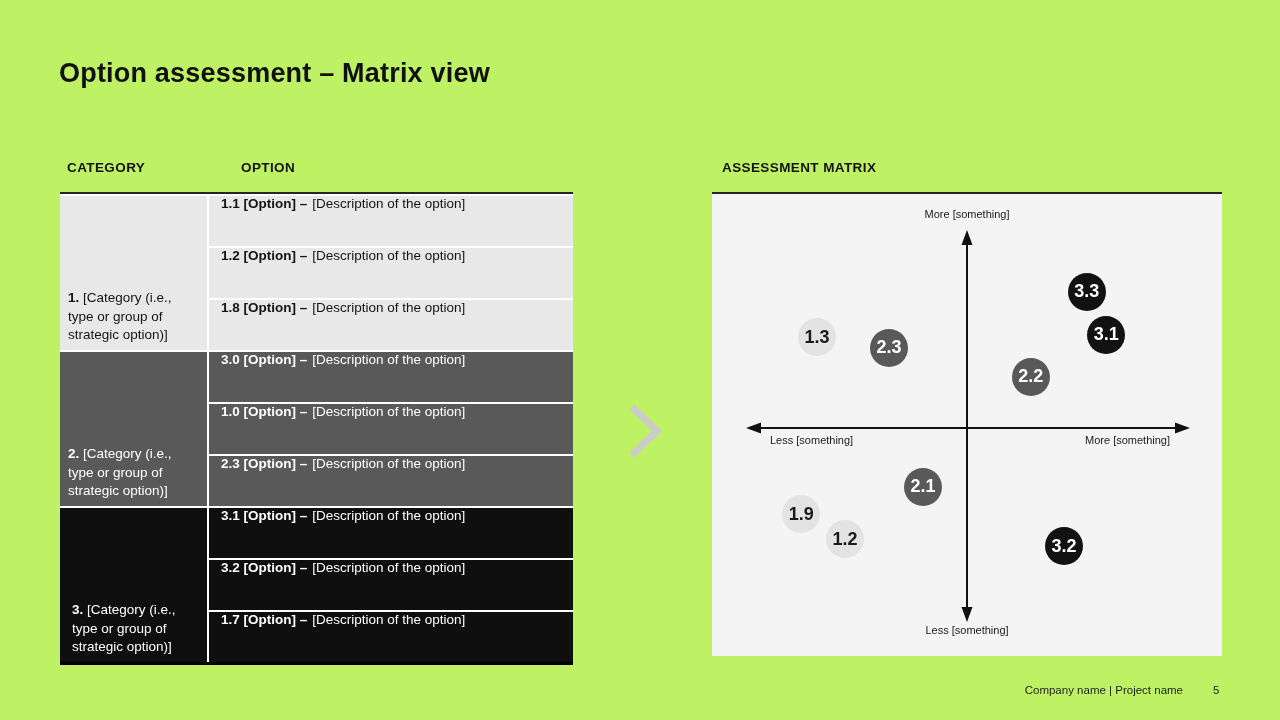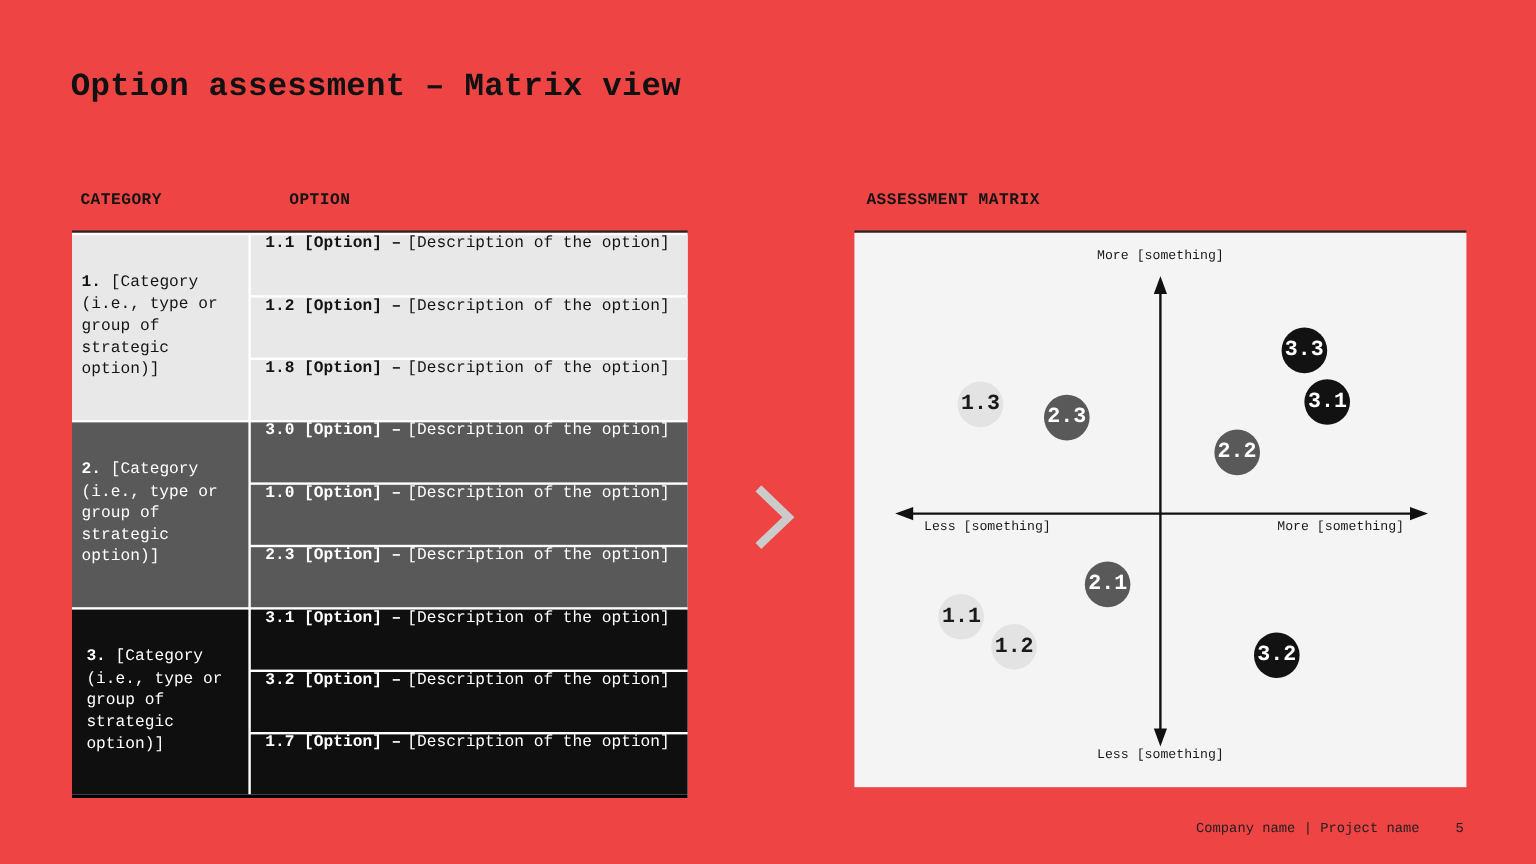--- a/index.html
+++ b/index.html
@@ -1,35 +1,35 @@
 <!DOCTYPE html>
 <html><head>
 <meta charset="utf-8">
 <style>
   * { margin:0; padding:0; box-sizing:border-box; }
   html, body { background:#ffffff; }
-  .slide { position:relative; width:1280px; height:720px; background:#ef4444;
-           font-family:Liberation Mono, monospace; color:#141414; overflow:hidden; }
+  .slide { position:relative; width:1280px; height:720px; background:#bef264;
+           font-family:Liberation Sans, sans-serif; color:#141414; overflow:hidden; }
 
   .title { position:absolute; left:59px; top:58px; font-size:27px; font-weight:700;
            letter-spacing:0.2px; color:#111111; }
 
   .section { position:absolute; top:160px; }
 
   
   .table-section { left:60px; width:513px; }
   .table-header-row { display:grid; grid-template-columns:147px 1fr; height:34px;
                       border-bottom:2px solid #262626;gap:24px; }
   .table-header-row span { font-size:13.5px; font-weight:700; letter-spacing:0.4px; }
   .th-category { padding-left:7px; }
   .th-option { padding-left:10px; }
 
   .tgrid { display:grid; grid-template-columns:147px 1fr; grid-auto-rows:50px; gap:2px;
            background:#ffffff; border-bottom:3px solid #000000; padding-top:2px; }
-  .cat { grid-column:1; grid-row:span 3; display:flex; align-items:center;
+  .cat { grid-column:1; grid-row:span 3; display:flex; align-items:flex-end;
          padding:6px 8px; font-size:13.5px; line-height:1.35; }
   .opt { grid-column:2; display:flex; padding:0 12px;
          font-size:13.5px; white-space:nowrap; }
   .opt .desc { margin-left:5px; }
   .g1 { background:#e8e8e8; color:#141414; }
   .g2 { background:#595959; color:#ffffff; }
   .g3 { background:#0f0f0f; color:#ffffff;padding-left:12px; }
 
   
   .chevron { position:absolute; left:627px; top:403px; }
@@ -145,21 +145,21 @@
       <span class="axis-label axis-bottom">Less [something]</span>
       <span class="axis-label axis-left">Less [something]</span>
       <span class="axis-label axis-right">More [something]</span>
 
       <div class="bubble tone-light" style="left: 20.6%; top: 31%;">1.3</div>
       <div class="bubble tone-mid" style="left: 34.7%; top: 33.3%;">2.3</div>
       <div class="bubble tone-dark" style="left: 73.5%; top: 21.2%;">3.3</div>
       <div class="bubble tone-dark" style="left: 77.3%; top: 30.5%;">3.1</div>
       <div class="bubble tone-mid" style="left: 62.5%; top: 39.6%;">2.2</div>
       <div class="bubble tone-mid" style="left: 41.4%; top: 63.4%;">2.1</div>
-      <div class="bubble tone-light" style="left: 17.5%; top: 69.3%;">1.1</div>
+      <div class="bubble tone-light" style="left: 17.5%; top: 69.3%;">1.9</div>
       <div class="bubble tone-light" style="left: 26.1%; top: 74.7%;">1.2</div>
       <div class="bubble tone-dark" style="left: 69%; top: 76.2%;">3.2</div>
 
     </div>
   </div>
 
   <span class="footer-text">Company name | Project name</span>
   <span class="page-number">5</span>
 
 </div>

